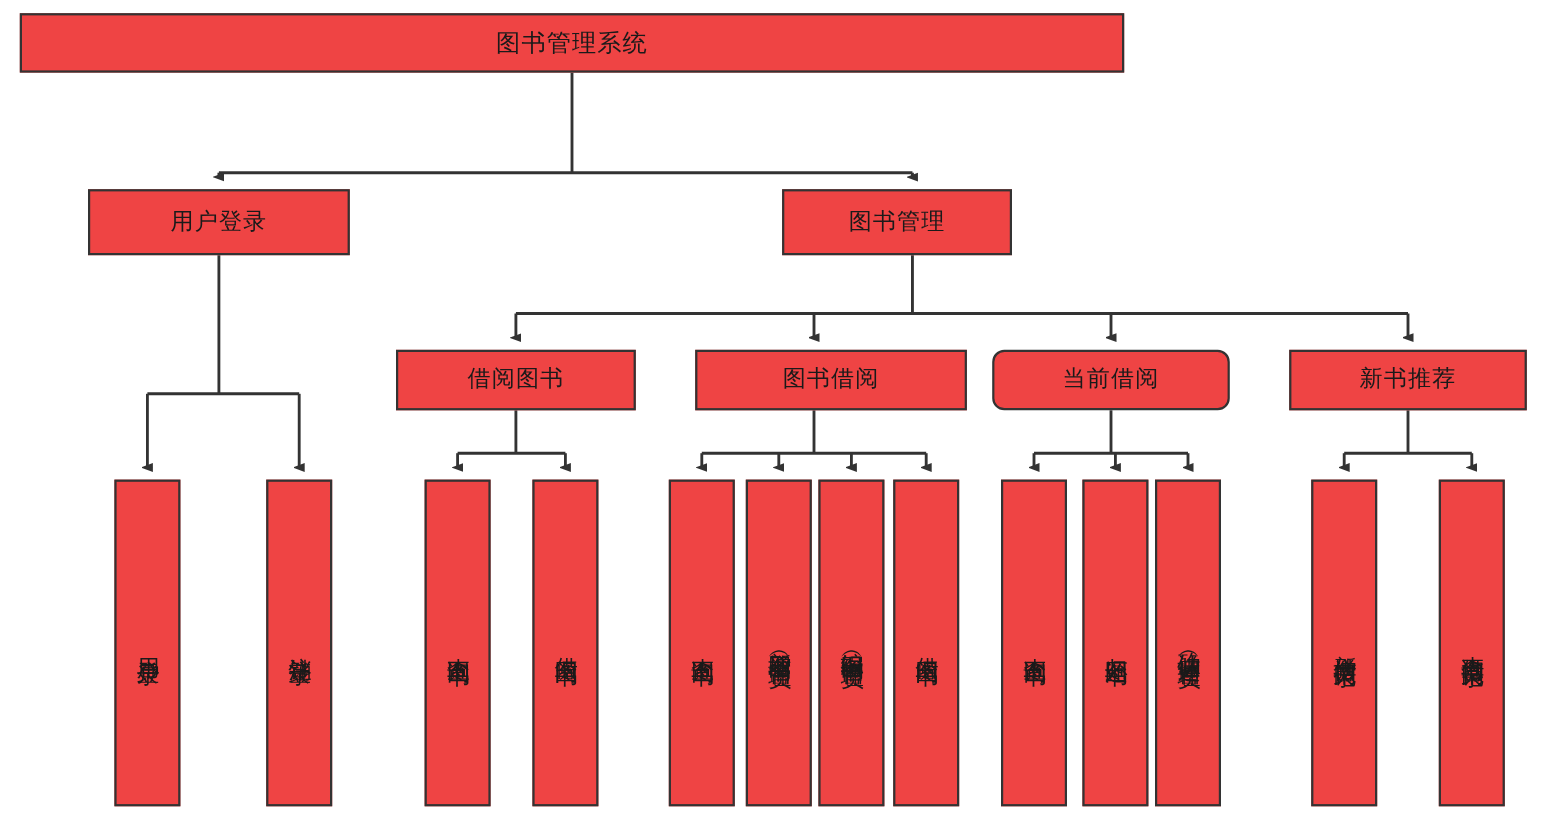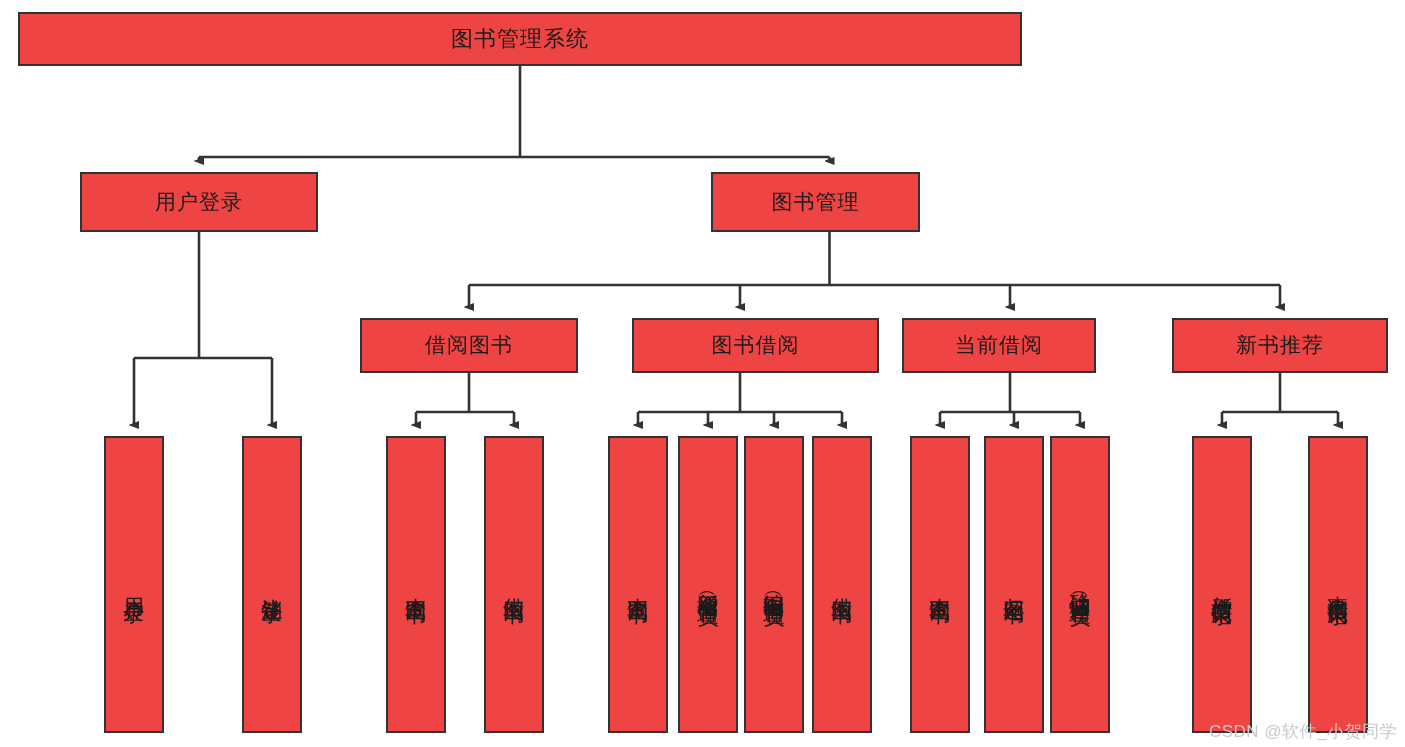--- a/index.html
+++ b/index.html
@@ -113,21 +113,21 @@
       </div>
       <div class="node" style="left: 711px; top: 172px; width: 209px; height: 60px;">
         <span class="lbl">图书管理</span>
       </div>
       <div class="node" style="left: 360px; top: 318px; width: 218px; height: 55px;">
         <span class="lbl">借阅图书</span>
       </div>
       <div class="node" style="left: 632px; top: 318px; width: 247px; height: 55px;">
         <span class="lbl">图书借阅</span>
       </div>
-      <div class="node" style="left: 902px; top: 318px; width: 194px; height: 55px;">
+      <div class="node" style="left: 902px; top: 318px; width: 216px; height: 55px; border-radius: 11px;">
         <span class="lbl">当前借阅</span>
       </div>
       <div class="node" style="left: 1172px; top: 318px; width: 216px; height: 55px;">
         <span class="lbl">新书推荐</span>
       </div>
       <div class="node leaf" style="left: 104px; top: 436px; width: 60px; height: 297px;">
         <span class="lbl">用户登录</span>
       </div>
       <div class="node leaf" style="left: 242px; top: 436px; width: 60px; height: 297px;">
         <span class="lbl">注销登录</span>
@@ -159,14 +159,13 @@
       <div class="node leaf" style="left: 1050px; top: 436px; width: 60px; height: 297px;">
         <span class="lbl">确认归还（管理员）</span>
       </div>
       <div class="node leaf" style="left: 1192px; top: 436px; width: 60px; height: 297px;">
         <span class="lbl">新增借阅记录</span>
       </div>
       <div class="node leaf" style="left: 1308px; top: 436px; width: 60px; height: 297px;">
         <span class="lbl">查询借阅记录</span>
       </div>
     </div>
-  <div class="watermark">CSDN @软件_小贺同学</div>
 </div>
 
 </body></html>

